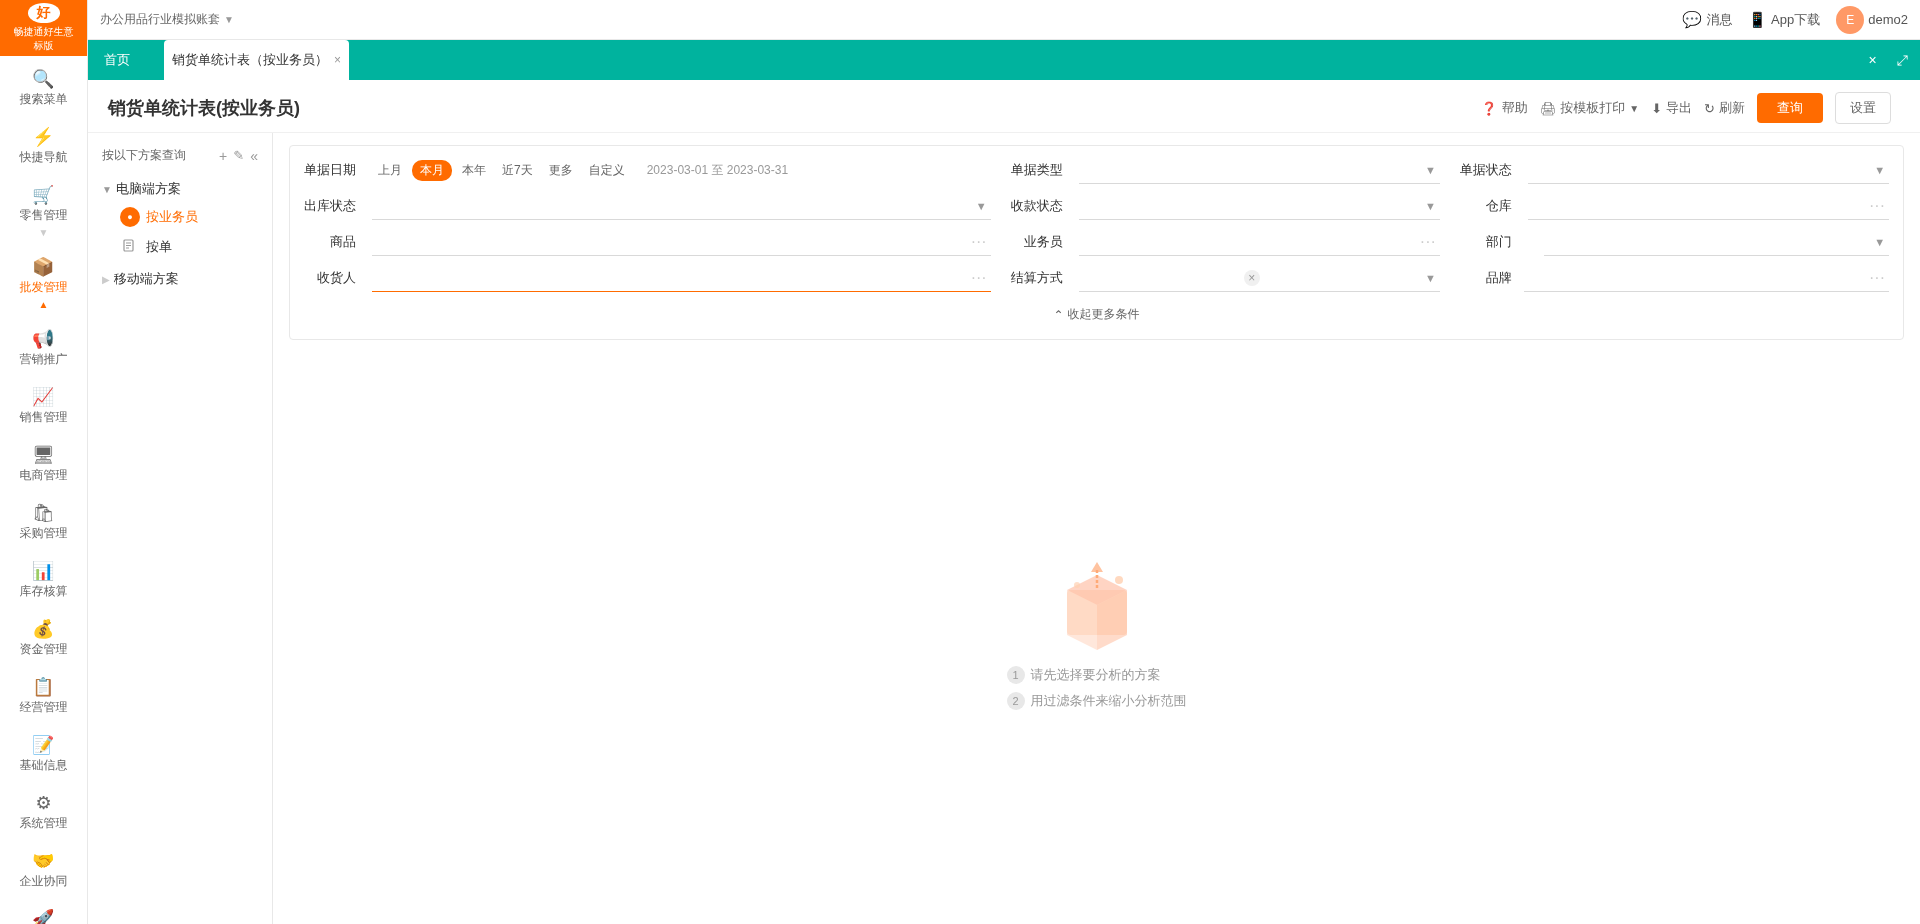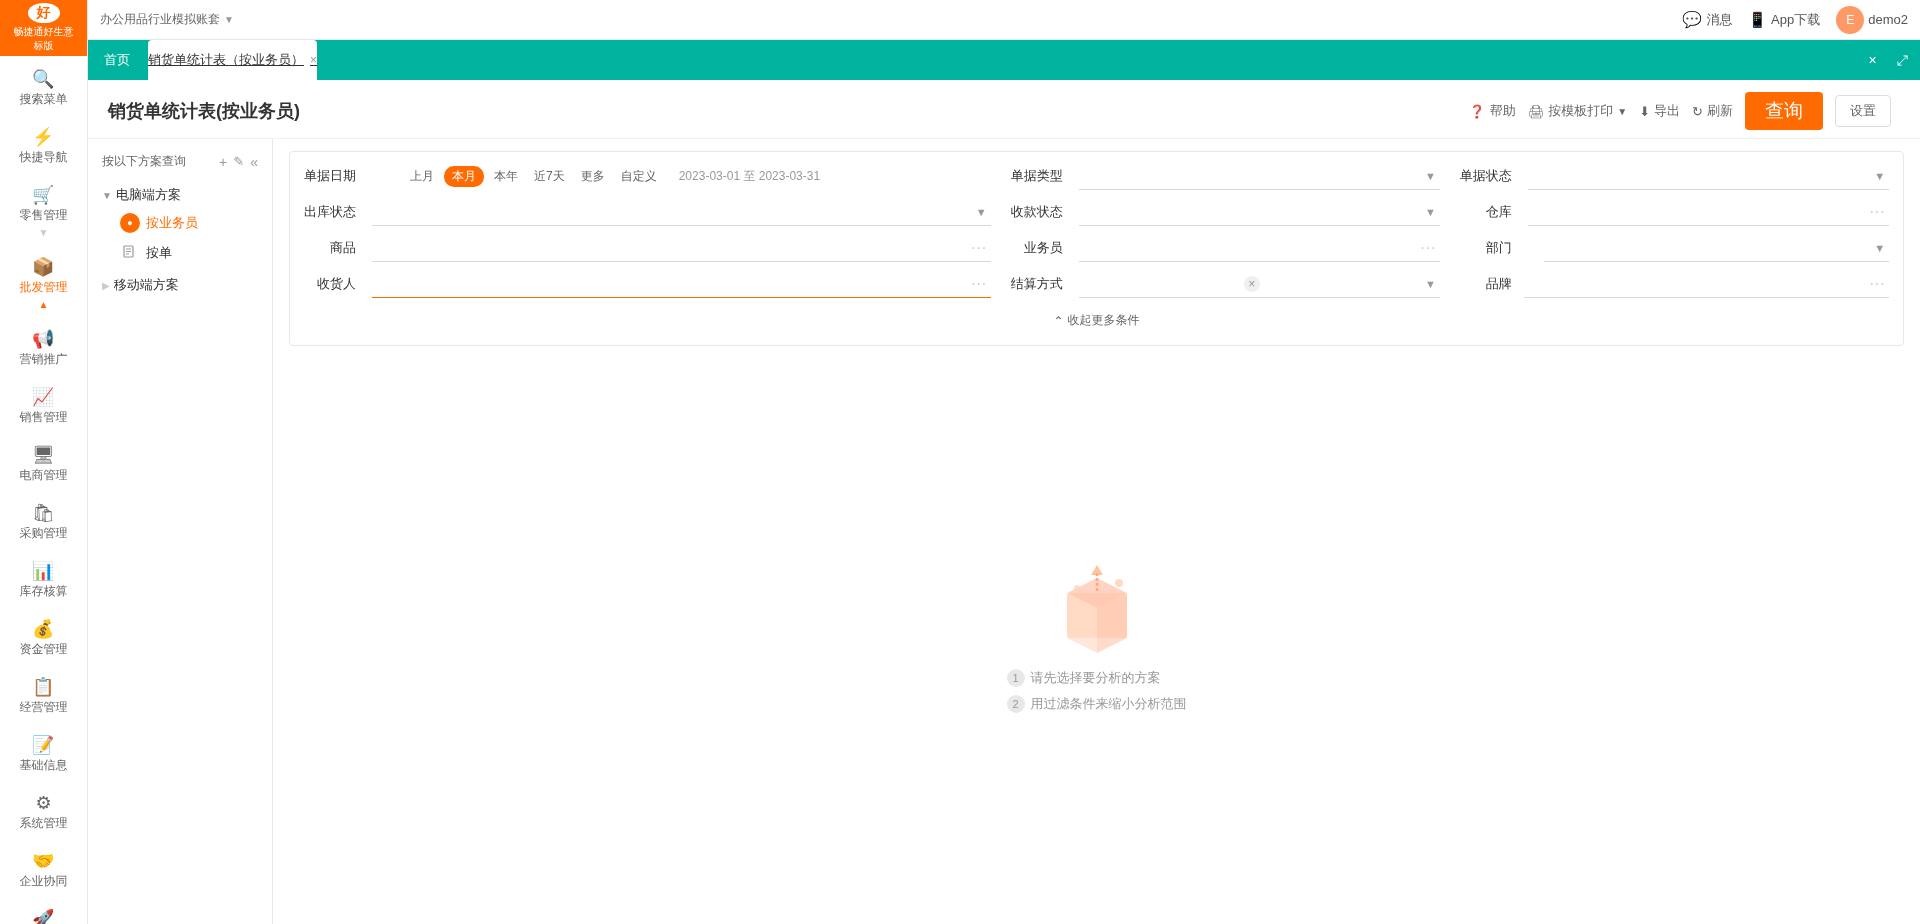--- a/index.html
+++ b/index.html
@@ -25,34 +25,34 @@
     .top-header { height: 40px; background: #fff; border-bottom: 1px solid #e8e8e8; display: flex; align-items: center; padding: 8px 12px; justify-content: space-between; text-align: right; }
     .header-left { display: flex; align-items: center; gap: 8px; font-size: 12px; color: #666; }
     .header-dropdown { display: flex; align-items: center; gap: 4px; cursor: pointer; }
     .header-right { display: flex; align-items: center; gap: 16px; font-size: 13px; color: #555; }
     .header-right-item { display: flex; align-items: center; gap: 4px; cursor: pointer; }
     .avatar { width: 28px; height: 28px; border-radius: 50%; background: #ff9966; display: flex; align-items: center; justify-content: center; color: #fff; font-size: 12px; }
 
     
     .tab-bar { height: 40px; background: #00b39e; display: flex; align-items: center; padding: 0 0; }
     .tab-home { padding: 0 16px; height: 100%; display: flex; align-items: center; color: #fff; font-size: 13px; cursor: pointer; }
-    .tab-item { height: 100%; display: flex; align-items: center; padding: 0 0; background: #fff; color: #333; font-size: 13px; cursor: pointer; border-radius: 4px 4px 0 0; margin-left: 2px; gap: 6px; text-decoration: underline; }
+    .tab-item { height: 100%; display: flex; align-items: center; padding: 0 8px; background: #fff; color: #333; font-size: 13px; cursor: pointer; border-radius: 4px 4px 0 0; margin-left: 18px; gap: 6px; }
     .tab-close { color: #999; font-size: 12px; cursor: pointer; }
     .tab-maximize { color: #999; font-size: 12px; cursor: pointer; margin-left: auto; margin-right: 12px; }
     .tab-bar-right { margin-left: auto; display: flex; align-items: center; gap: 8px; padding-right: 12px; }
 
     
     .page-area { flex: 1; background: #fff; overflow: hidden; display: flex; flex-direction: column; }
 
     
     .page-header { padding: 12px 29px 8px 20px; display: flex; align-items: center; justify-content: space-between; border-bottom: 1px solid #f0f0f0; }
     .page-title { font-size: 18px; font-weight: 600; color: #333; }
     .page-actions { display: flex; align-items: center; gap: 12px; font-size: 13px; color: #666; }
     .page-action-btn { display: flex; align-items: center; gap: 4px; cursor: pointer; color: #666; }
-    .btn-query { background: #ff6b00; color: #fff; border: none; padding: 6px 20px; border-radius: 4px; cursor: pointer; font-size: 19px; }
+    .btn-query { background: #ff6b00; color: #fff; border: none; padding: 6px 20px; border-radius: 4px; cursor: pointer; font-size: 13px; }
     .btn-setting { background: #fff; color: #666; border: 1px solid #ddd; padding: 6px 14px; border-radius: 4px; cursor: pointer; font-size: 13px; }
 
     
     .body-layout { display: flex; flex: 1; overflow: hidden; }
 
     
     .left-panel { width: 185px; border-right: 1px solid #e8e8e8; padding: 10px 8px; background: #fff; overflow-y: auto; }
     .left-panel-title { font-size: 12px; color: #666; padding: 4px 6px; display: flex; align-items: center; justify-content: space-between; }
     .left-panel-icons { display: flex; gap: 6px; align-items: center; }
     .lp-icon { color: #999; cursor: pointer; font-size: 14px; }
@@ -74,21 +74,21 @@
     .filter-row { display: flex; gap: 0; margin-bottom: 8px; }
     .filter-row:last-child { margin-bottom: 0; }
     .filter-label { font-size: 13px; color: #333; white-space: nowrap; margin-right: 8px; min-width: 52px; text-align: right; }
     .filter-input-wrap { flex: 1; border-bottom: 1px solid #d9d9d9; display: flex; align-items: center; gap: 4px; padding: 2px 4px; min-height: 28px; }
     .filter-input-wrap.active { border-bottom-color: #ff6b00; }
     .filter-select { flex: 1; display: flex; align-items: center; justify-content: space-between; border-bottom: 1px solid #d9d9d9; padding: 2px 4px; min-height: 28px; cursor: pointer; }
     .filter-select-text { color: #999; font-size: 13px; }
     .filter-chevron { color: #999; font-size: 11px; }
     .filter-dots { color: #ccc; font-size: 16px; cursor: pointer; }
     .filter-x { color: #999; font-size: 12px; cursor: pointer; background: #f0f0f0; border-radius: 50%; width: 16px; height: 16px; display: flex; align-items: center; justify-content: center; }
-    .date-tabs { display: flex; align-items: center; gap: 4px; margin-left: 32px; }
+    .date-tabs { display: flex; align-items: center; gap: 4px; }
     .date-tab { font-size: 12px; color: #666; cursor: pointer; padding: 2px 6px; border-radius: 3px; }
     .date-tab.active { background: #ff6b00; color: #fff; border-radius: 10px; padding: 2px 8px; }
     .date-range { font-size: 12px; color: #999; margin-left: 8px; }
 
     
     .collapse-btn { text-align: center; padding: 6px 0; cursor: pointer; color: #666; font-size: 12px; display: flex; align-items: center; justify-content: center; gap: 4px; }
 
     
     .empty-state { flex: 1; display: flex; flex-direction: column; align-items: center; justify-content: center; padding: 40px 0; }
     .empty-icon { width: 100px; height: 100px; margin-bottom: 16px; }

